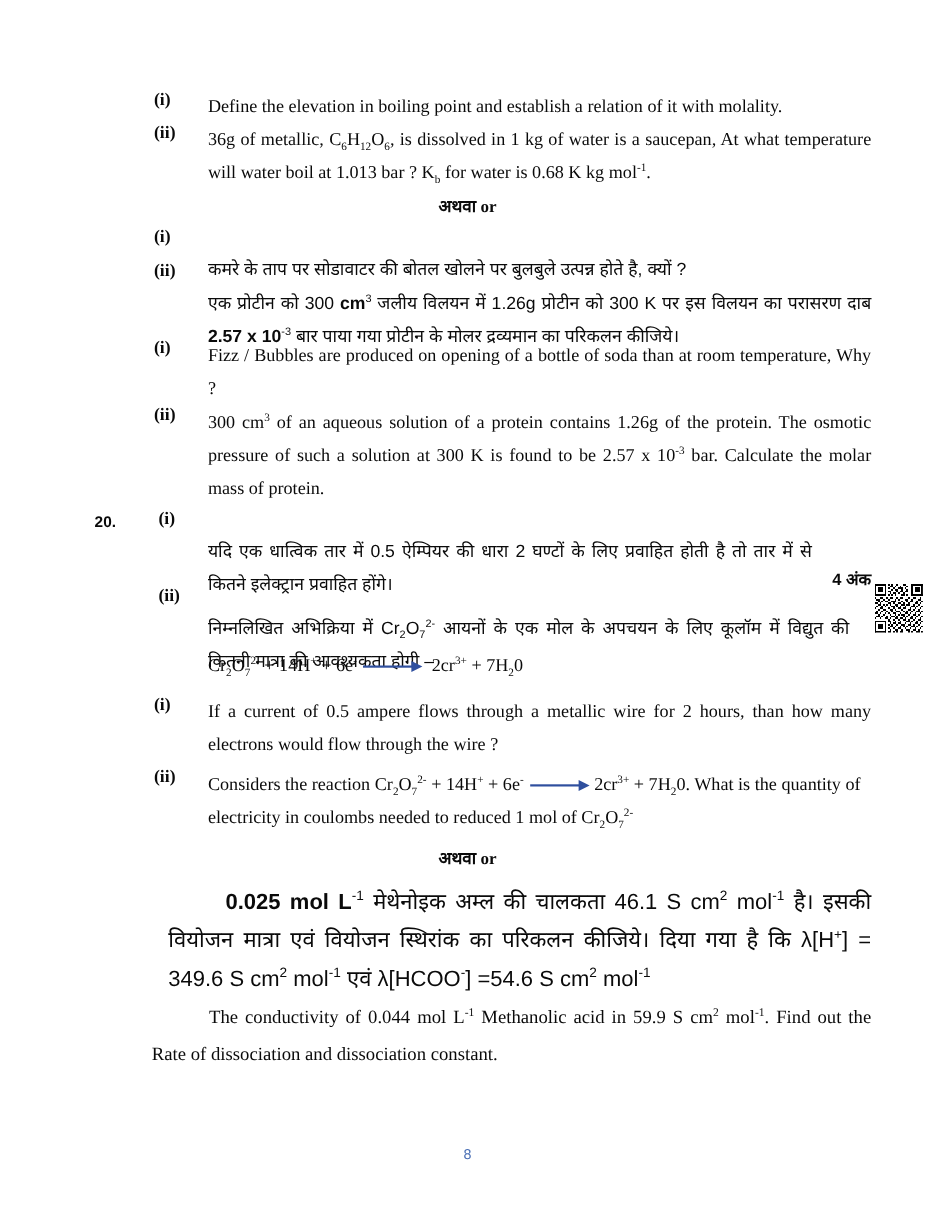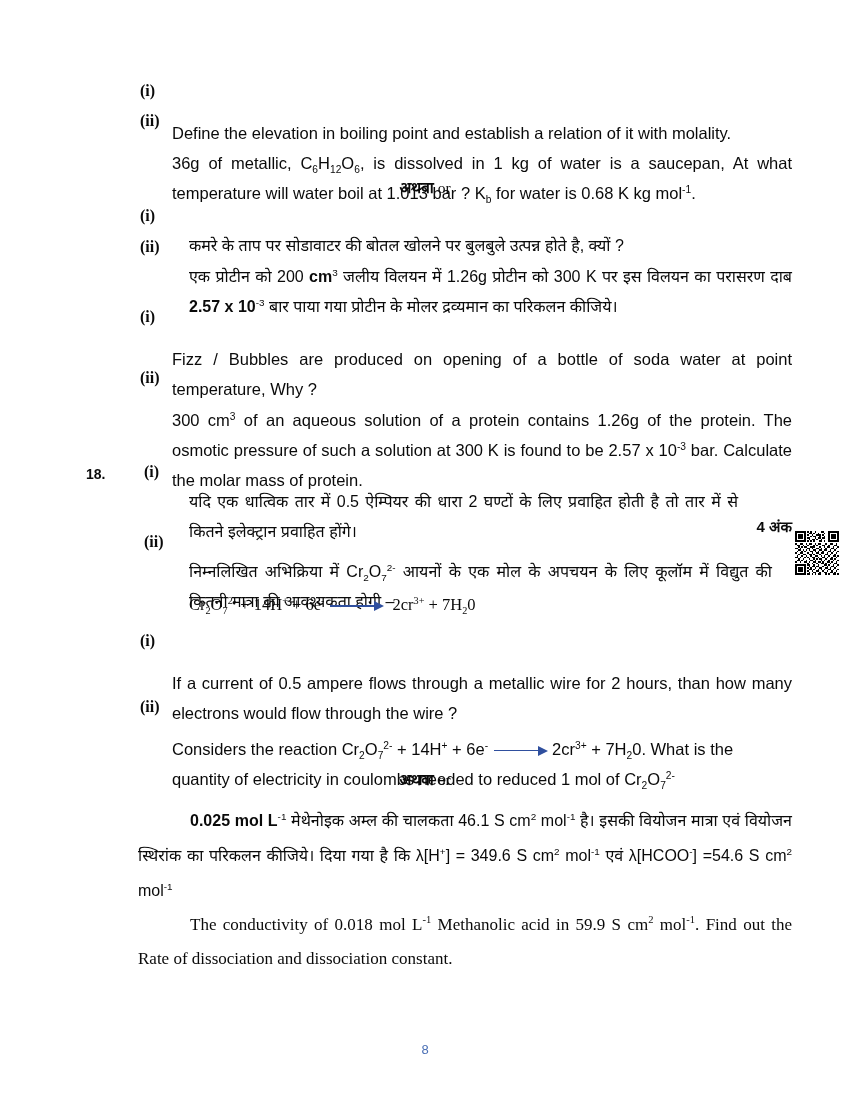--- a/index.html
+++ b/index.html
@@ -38,28 +38,27 @@
     position: absolute;
     left: 140px;
     font-size: 16px;
     font-weight: bold;
     font-family: "Liberation Serif", "DejaVu Serif", serif;
   }
   .rn.ind { left: 144px; }
 
   .body-en {
     position: absolute;
-    left: 172px;
+    left: 189px;
     right: 58px;
     font-size: 16.5px;
     line-height: 30px;
     text-align: justify;
     text-justify: inter-word;
-    font-family: Liberation Sans, sans-serif;
-    margin-top: 36px;
+    font-family: Liberation Serif, serif;
   }
   .body-hi {
     position: absolute;
     left: 189px;
     right: 58px;
     font-size: 16px;
     line-height: 30px;
     text-align: justify;
     font-family: "Liberation Sans", "DejaVu Sans", sans-serif;
     margin-top: 24px;
@@ -72,21 +71,21 @@
     right: 0;
     text-align: center;
     font-size: 15.5px;
     font-weight: bold;
   }
   .center-or .hi {
     font-family: "Liberation Sans", "DejaVu Sans", sans-serif;
   }
   .center-or .en {
     font-family: "Liberation Serif", "DejaVu Serif", serif;
-    font-weight: normal;
+    font-weight: bold;
     margin-top: 35px;
   }
 
   .marks {
     position: absolute;
     right: 58px;
     font-size: 15px;
     font-weight: bold;
     font-family: "Liberation Sans", "DejaVu Sans", sans-serif;
     white-space: nowrap;
@@ -127,23 +126,23 @@
     border-bottom: 5px solid transparent;
   }
   .arrow.sm { width: 52px; }
 
   sup { font-size: 0.62em; vertical-align: super; line-height: 0; }
   sub { font-size: 0.62em; vertical-align: sub; line-height: 0; }
 
   
   .para-hi {
     position: absolute;
-    left: 138px;
+    left: 153px;
     right: 58px;
-    font-size: 16px;
+    font-size: 20px;
     line-height: 35px;
     text-align: justify;
     font-family: "Liberation Sans", "DejaVu Sans", sans-serif;
   }
   .para-en {
     position: absolute;
     left: 138px;
     right: 58px;
     font-size: 17px;
     line-height: 34px;
@@ -195,37 +194,37 @@
   </div>
 
   <div class="qrow" style="top:207px;left:0;right:0;">
     <span class="rn">(i)</span>
     <div class="body-hi nojust">कमरे के ताप पर सोडावाटर की बोतल खोलने पर बुलबुले उत्पन्न होते है, क्यों ?</div>
   </div>
 
   <div class="qrow" style="top:238px;left:0;right:0;">
     <span class="rn">(ii)</span>
     <div class="body-hi">
-      <span>एक प्रोटीन को 200 </span><b>cm</b><sup>3</sup><span> जलीय विलयन में 1.26g प्रोटीन को 300 K पर इस विलयन का परासरण दाब </span><b>2.57 x 10</b><sup>-3</sup><span> बार पाया गया प्रोटीन के मोलर द्रव्यमान का परिकलन कीजिये।</span>
+      <span>एक प्रोटीन को 300 </span><b>cm</b><sup>3</sup><span> जलीय विलयन में 1.26g प्रोटीन को 300 K पर इस विलयन का परासरण दाब </span><b>2.57 x 10</b><sup>-3</sup><span> बार पाया गया प्रोटीन के मोलर द्रव्यमान का परिकलन कीजिये।</span>
     </div>
   </div>
 
   <div class="qrow" style="top:308px;left:0;right:0;">
     <span class="rn">(i)</span>
-    <div class="body-en">Fizz / Bubbles are produced on opening of a bottle of soda water at point temperature, Why ?</div>
+    <div class="body-en">Fizz / Bubbles are produced on opening of a bottle of soda than at room temperature, Why ?</div>
   </div>
 
   <div class="qrow" style="top:369px;left:0;right:0;">
     <span class="rn">(ii)</span>
     <div class="body-en">
       <span>300 cm</span><sup>3</sup><span> of an aqueous solution of a protein contains 1.26g of the protein. The osmotic pressure of such a solution at 300 K is found to be 2.57 x 10</span><sup>-3</sup><span> bar. Calculate the molar mass of protein.</span>
     </div>
   </div>
 
-  <span class="qnum" style="top:466px;">18.</span>
+  <span class="qnum" style="top:466px;">20.</span>
 
   <div class="qrow" style="top:463px;left:0;right:0;">
     <span class="rn ind">(i)</span>
     <div class="body-hi" style="right:112px;">यदि एक धात्विक तार में 0.5 ऐम्पियर की धारा 2 घण्टों के लिए प्रवाहित होती है तो तार में से कितने इलेक्ट्रान प्रवाहित होंगे।</div>
   </div>
   <span class="marks" style="top:516px;">4 अंक</span>
 
   <div class="qrow" style="top:533px;left:0;right:0;">
     <span class="rn ind">(ii)</span>
     <div class="body-hi" style="right:78px;">
@@ -481,18 +480,18 @@
   <div class="center-or" style="top:768px;">
     <span class="hi">अथवा</span>
     <span class="en">or</span>
   </div>
 
   <div class="para-hi indent" style="top:803px;">
     <b>0.025 mol L</b><sup>-1</sup><span> मेथेनोइक अम्ल की चालकता 46.1 S cm</span><sup>2</sup><span> mol</span><sup>-1</sup><span> है। इसकी वियोजन मात्रा एवं वियोजन स्थिरांक का परिकलन कीजिये। दिया गया है कि λ[H</span><sup>+</sup><span>] = 349.6  S cm</span><sup>2</sup><span> mol</span><sup>-1</sup><span> एवं λ[HCOO</span><sup>-</sup><span>] =54.6 S cm</span><sup>2</sup><span> mol</span><sup>-1</sup>
   </div>
 
   <div class="para-en indent" style="top:908px;">
-    <span>The conductivity of 0.018 mol L</span><sup>-1</sup><span> Methanolic acid in 59.9 S cm</span><sup>2</sup><span> mol</span><sup>-1</sup><span>. Find out the Rate of dissociation and dissociation constant.</span>
+    <span>The conductivity of 0.044 mol L</span><sup>-1</sup><span> Methanolic acid in 59.9 S cm</span><sup>2</sup><span> mol</span><sup>-1</sup><span>. Find out the Rate of dissociation and dissociation constant.</span>
   </div>
 
   <div class="pageno" style="color: rgb(74, 111, 181);">8</div>
 
 </div>
 
 </body></html>

